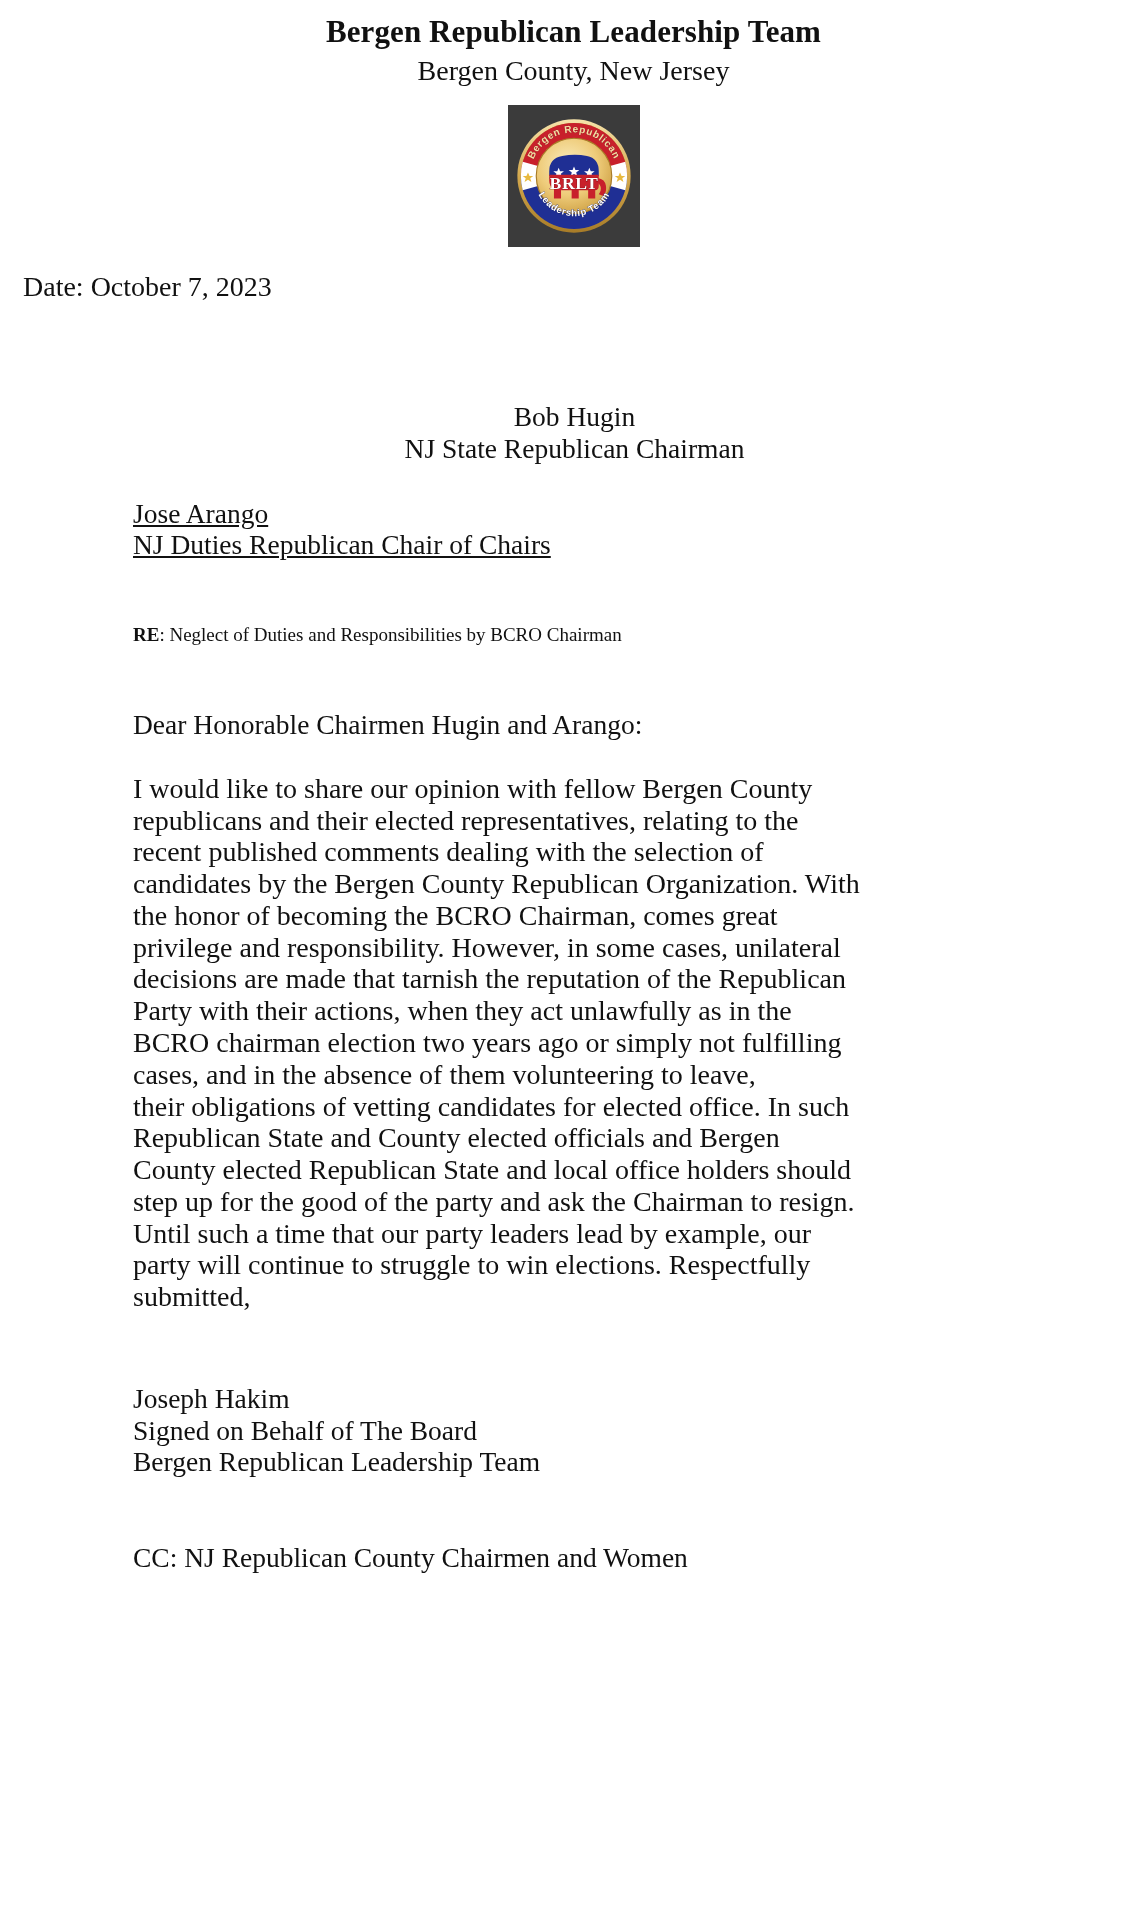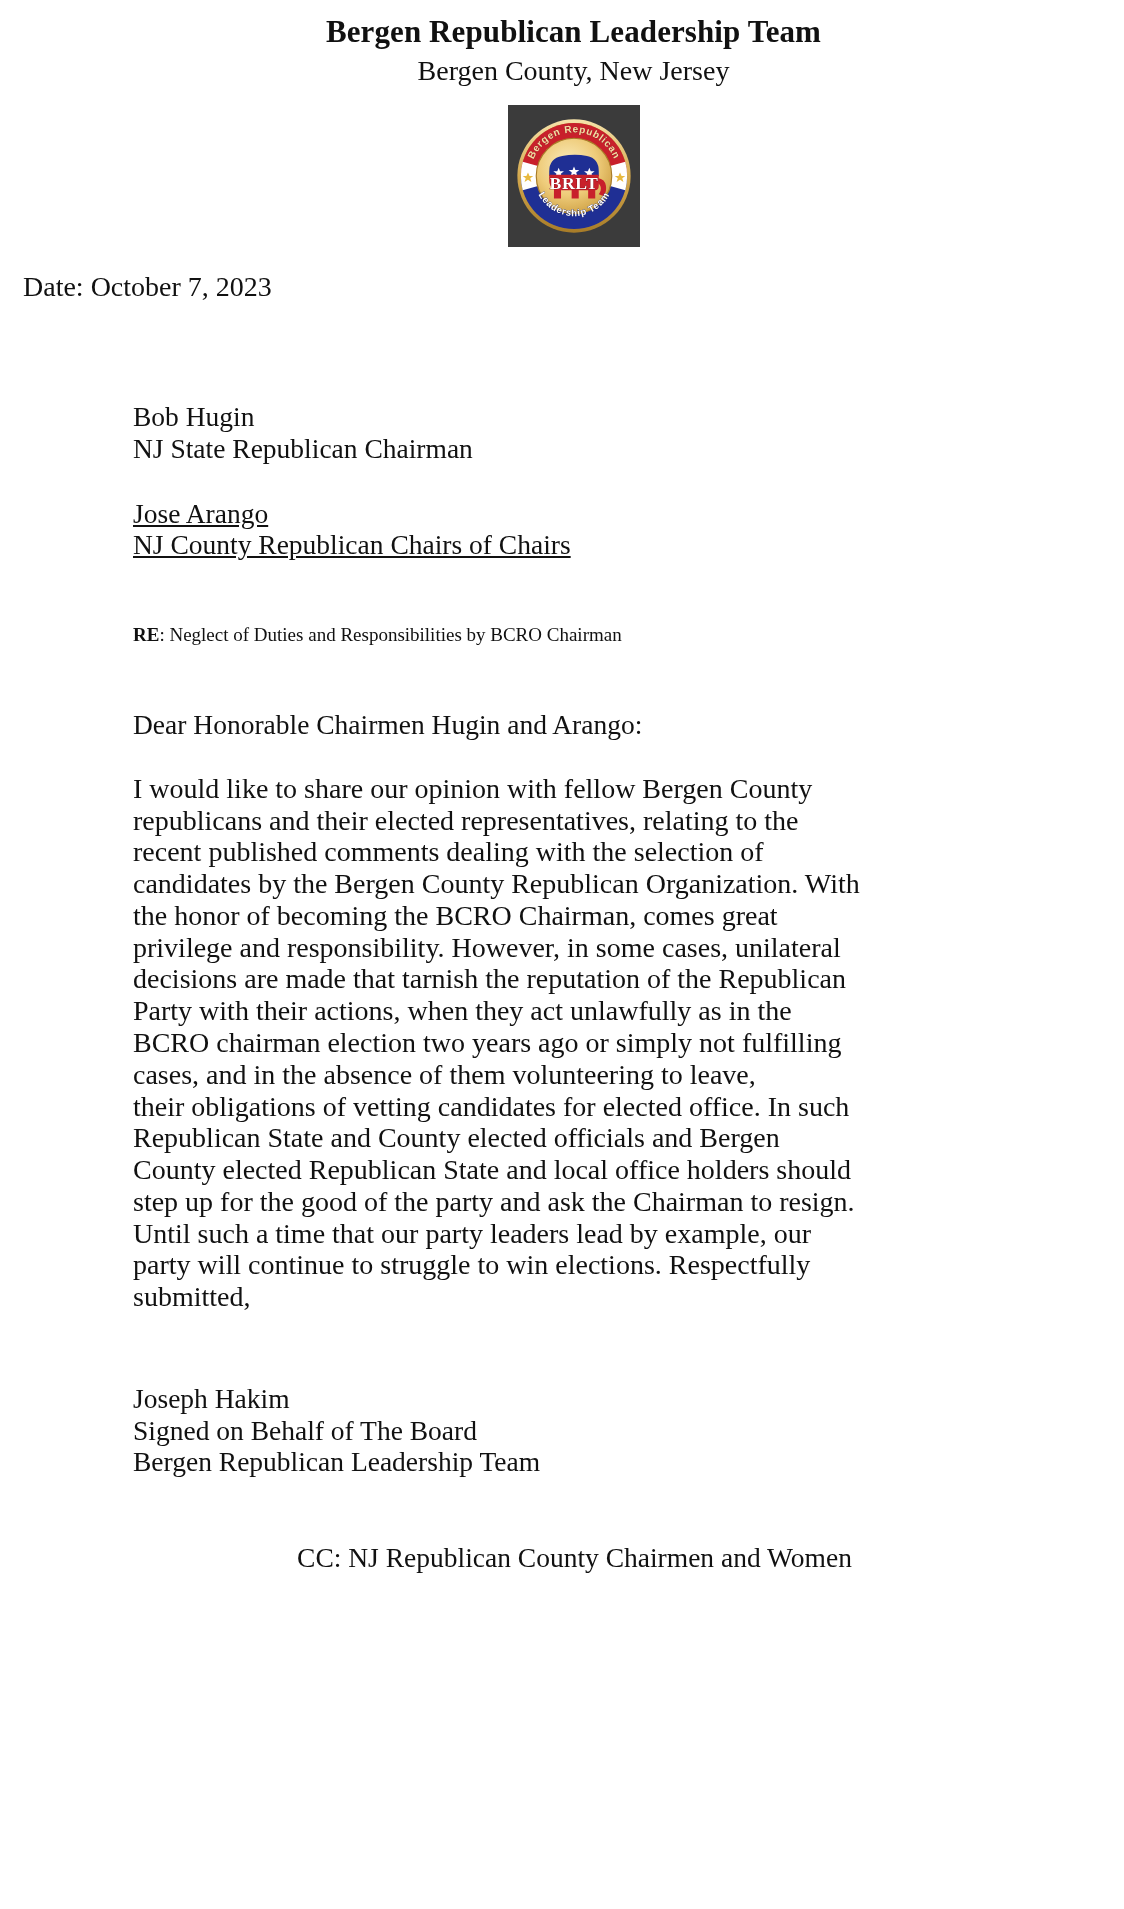--- a/index.html
+++ b/index.html
@@ -69,41 +69,41 @@
 
   
   .letter {
     padding: 0 108px 0 110px;
     font-size: 27.5px;
     line-height: 1.155;
   }
   .block { margin: 0; }
   .block .line { white-space: nowrap; }
 
-  .addressee-1 { margin-top: 96px; }
+  .addressee-1 { margin-top: 96px; text-align: center; }
   .addressee-2 { margin-top: 33px; text-decoration: underline; }
 
   .subject {
     margin-top: 63px;
     font-size: 19px;
   }
   .subject .re-label { font-weight: bold; }
 
   .salutation { margin-top: 63px; }
 
   .body-para {
     margin-top: 32px;
     font-size: 28px;
     line-height: 1.135;
     text-align: left;
   }
   .body-para .line { white-space: nowrap; display: block; }
 
   .signature { margin-top: 70px; }
-  .cc-line { margin-top: 64px; text-align: center; }
+  .cc-line { margin-top: 64px; }
 </style>
 </head>
 <body>
 
 <div class="page">
 
   <div class="letterhead">
     <div class="org-title">Bergen Republican Leadership Team</div>
     <div class="org-subtitle">Bergen County, New Jersey</div>
   </div>
@@ -167,21 +167,21 @@
 
   <div class="letter">
 
     <div class="block addressee-1">
       <div class="line">Bob Hugin</div>
       <div class="line">NJ State Republican Chairman</div>
     </div>
 
     <div class="block addressee-2">
       <div class="line">Jose Arango</div>
-      <div class="line">NJ County Republican Chairs of Chairs</div>
+      <div class="line">NJ Duties Republican Chair of Chairs</div>
     </div>
 
     <div class="subject">
       <span class="re-label">RE</span><span>: Neglect of Duties and Responsibilities by BCRO Chairman</span>
     </div>
 
     <div class="salutation">Dear Honorable Chairmen Hugin and Arango:</div>
 
     <div class="body-para">
       <span class="line">I would like to share our opinion with fellow Bergen County</span>

